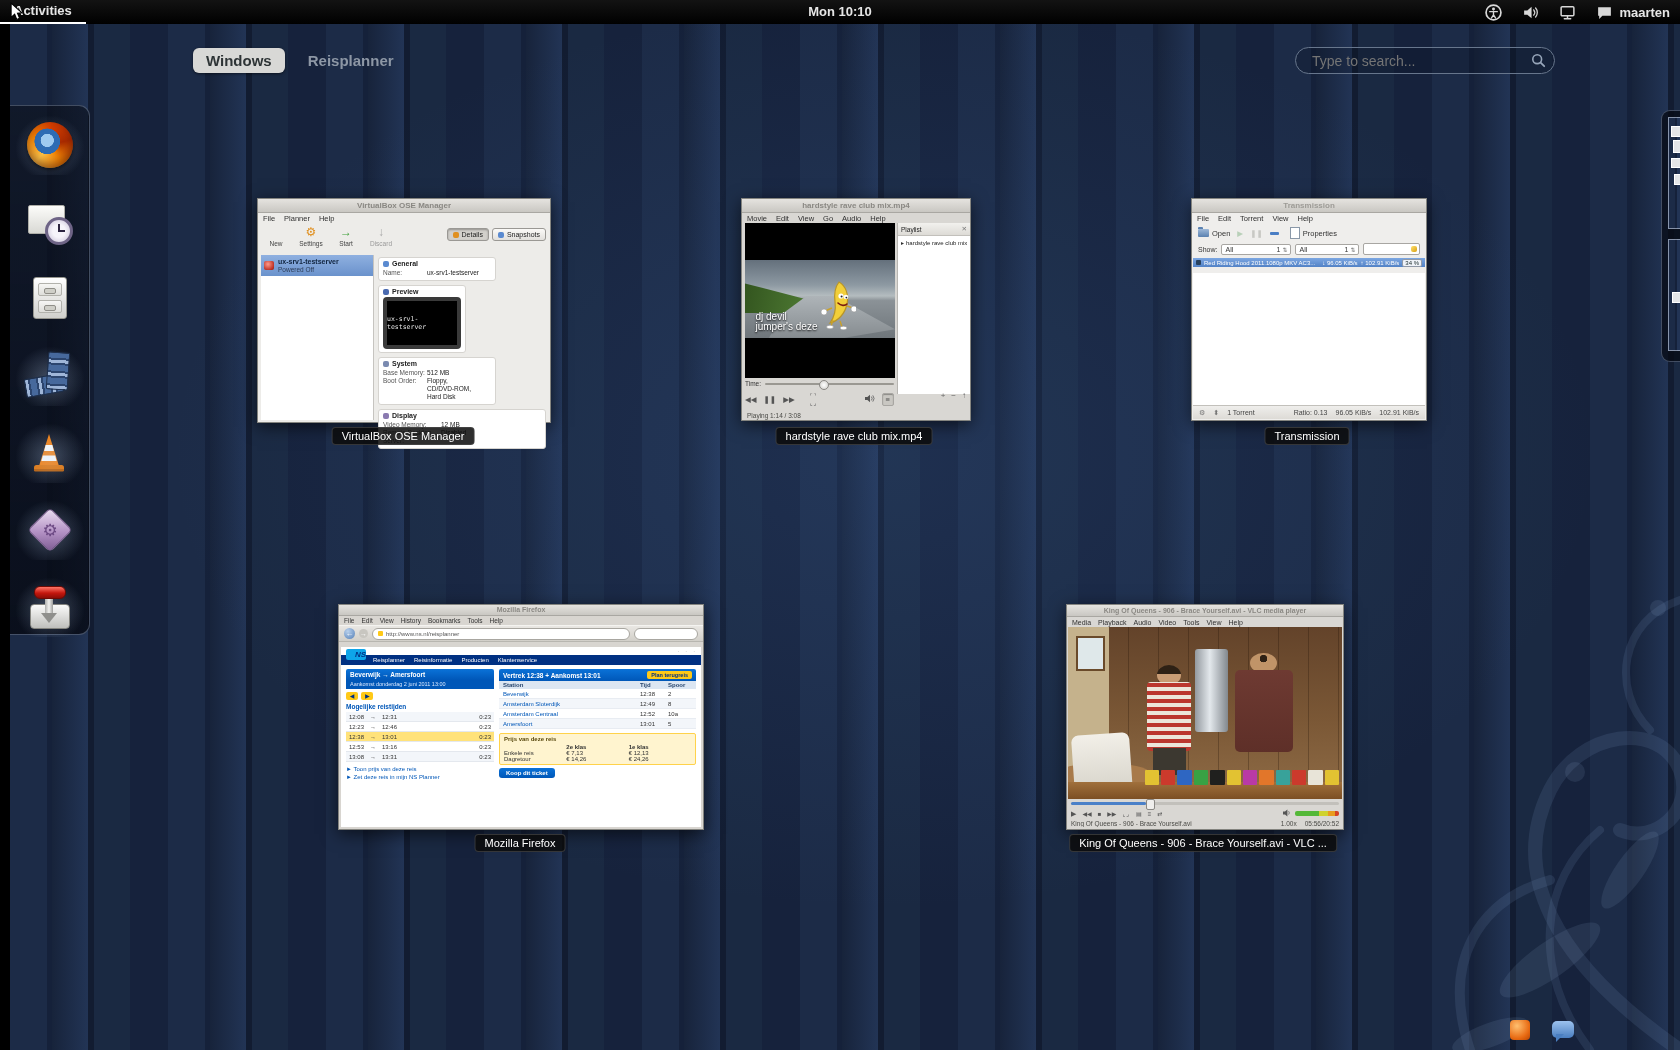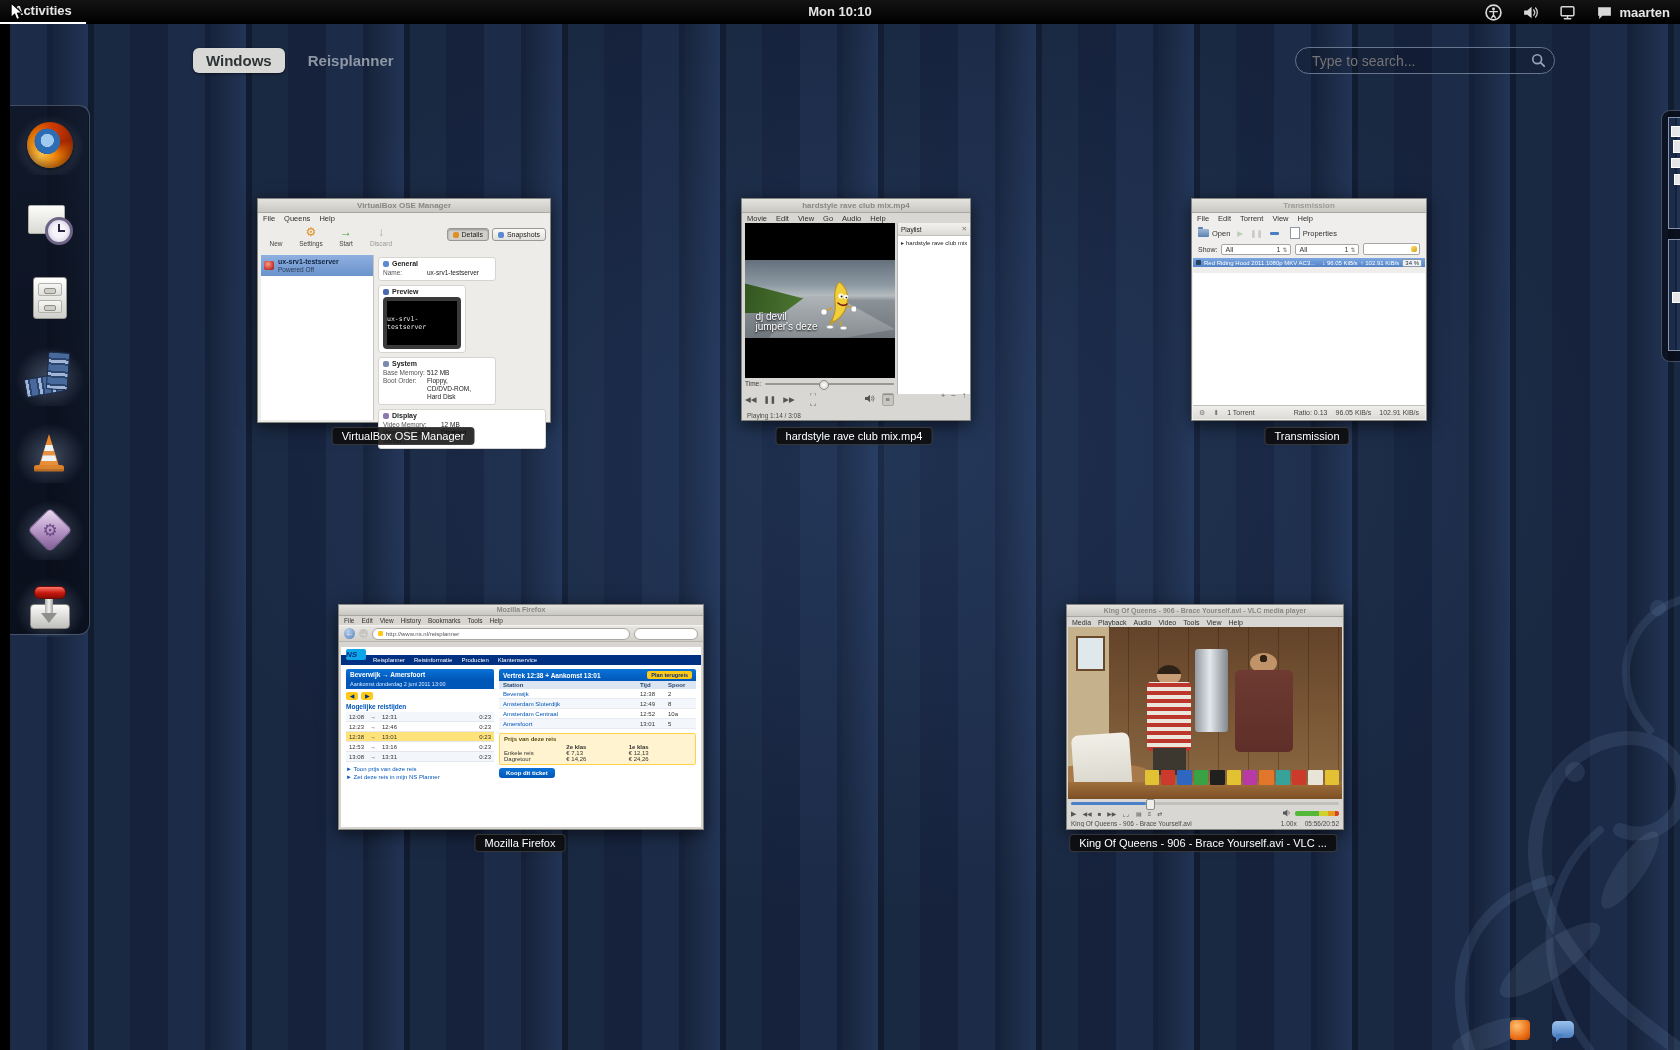--- a/index.html
+++ b/index.html
@@ -210,21 +210,21 @@
   .fx-fwd{width:9px;height:9px;border-radius:50%;background:#c8c6c0;color:#fff;font-size:7px;line-height:9px;text-align:center;}
   .fx-url{flex:1;height:10px;background:#fff;border:1px solid #a8a6a0;border-radius:6px;
     font-size:6px;color:#555;line-height:10px;padding:0 5px;display:flex;align-items:center;gap:3px;overflow:hidden;}
   .fx-fav{width:5px;height:5px;border-radius:1px;background:#ffc917;flex:none;}
   .fx-srch{width:62px;height:10px;background:#fff;border:1px solid #a8a6a0;border-radius:6px;position:relative;}
   .fx-page{position:absolute;left:2px;right:2px;top:42px;bottom:2px;background:#fff;overflow:hidden;
     font-size:6px;color:#333;}
   .ns-top{height:8px;display:flex;justify-content:flex-end;gap:6px;align-items:center;
     padding:0 6px;color:#888;font-size:5.5px;}
   .ns-logo{position:absolute;left:5px;top:2px;width:20px;height:11px;background:#0ea5e9;border-radius:2px;
-    color:#003082;font-weight:bold;font-style:italic;font-size:8px;text-align:left;line-height:11px;}
+    color:#003082;font-weight:bold;font-style:italic;font-size:8px;text-align:right;line-height:11px;}
   .ns-nav{height:10px;background:#003082;display:flex;gap:9px;align-items:center;padding:0 32px;color:#fff;font-size:6px;}
   .ns-cols{display:flex;gap:5px;padding:4px 5px;}
   .ns-left{width:148px;flex:none;}
   .ns-head{background:linear-gradient(#0a72d8,#0057b8);color:#fff;border-radius:2px 2px 0 0;
     padding:2px 4px;font-size:6.5px;font-weight:bold;}
   .ns-sub{background:#0057b8;color:#d8e8ff;padding:1px 4px 2px;font-size:5.5px;}
   .ns-btnrow{display:flex;gap:3px;margin:3px 0;}
   .ns-chip{background:#ffc917;color:#003082;border-radius:2px;padding:1px 4px;font-size:5.5px;font-weight:bold;}
   .ns-title{color:#0057b8;font-weight:bold;font-size:6.5px;margin:3px 0 2px;}
   .ns-jrow{display:flex;gap:6px;padding:1.5px 3px;border-bottom:1px solid #e4e8ee;}
@@ -420,21 +420,21 @@
     </div>
     <div class="ws-thumb">
       <div class="ws-mini" style="left:3px;top:52px;width:11px;height:9px;"></div>
     </div>
   </div>
 
   <div class="win" id="win-vbox">
     <div class="tbar">VirtualBox OSE Manager</div>
     <div class="mbar">
       <span>File</span>
-      <span>Queens</span>
+      <span>Planner</span>
       <span>Help</span>
     </div>
     <div class="vb-toolbar">
       <div class="vb-tool">
         <span class="glyph"><span class="vb-new"></span></span>
         <span>New</span>
       </div>
       <div class="vb-tool">
         <span class="glyph" style="color:#e09020;">⚙</span>
         <span>Settings</span>

